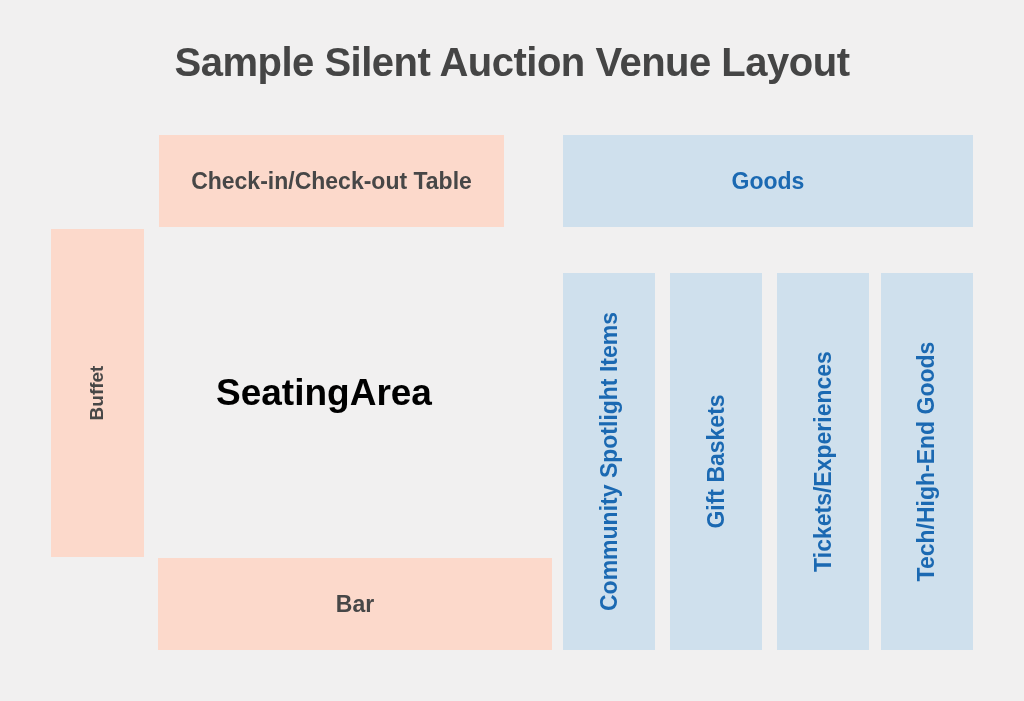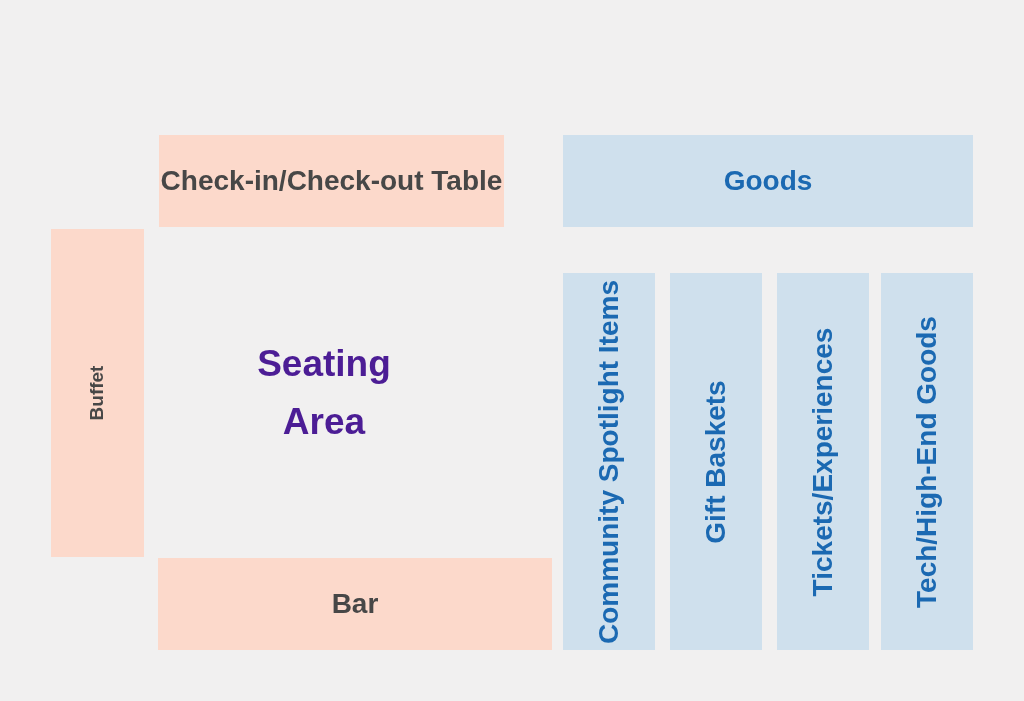--- a/index.html
+++ b/index.html
@@ -29,21 +29,21 @@
     font-weight: 700;
     letter-spacing: -0.5px;
     color: #454545;
   }
   .zone {
     position: absolute;
     display: flex;
     align-items: center;
     justify-content: center;
     font-weight: 700;
-    font-size: 28px;
+    font-size: 23px;
   }
   .zone.salmon {
     background: #fcd9cb;
     color: #474747;
   }
   .zone.blue {
     background: #cfe0ed;
     color: #1b69b2;
   }
   .vlabel {
@@ -53,43 +53,44 @@
   
   .checkin  { left: 159px; top: 135px; width: 345px; height: 92px; }
   .travel   { left: 563px; top: 135px; width: 410px; height: 92px; }
   
   .buffet   { left: 51px;  top: 229px; width: 93px;  height: 328px; font-size: 19px; }
   
   .seating {
     position: absolute;
     left: 144px; top: 227px; width: 360px; height: 331px;
     display: flex;
-    flex-direction: column;
+    flex-direction: row;
     align-items: center;
     justify-content: center;
     text-align: center;
-    color: #4c1d95;
+    color: #000000;
     font-size: 37px;
     font-weight: 700;
     line-height: 1.55;
   }
   
   .bar      { left: 158px; top: 558px; width: 394px; height: 92px; }
   
   .col      { top: 273px; width: 92px; height: 377px; }
   .col-0 { left: 563px; }
   .col-1 { left: 670px; }
   .col-2 { left: 777px; }
   .col-3 { left: 881px; }
 </style>
 </head>
 <body>
 
 <div class="canvas">
 
+  <div class="page-title">Sample Silent Auction Venue Layout</div>
 
   <div class="zone salmon checkin">
     <span>Check-in/Check-out Table</span>
   </div>
 
   <div class="zone blue travel">
     <span>Goods</span>
   </div>
 
   <div class="zone salmon buffet">

